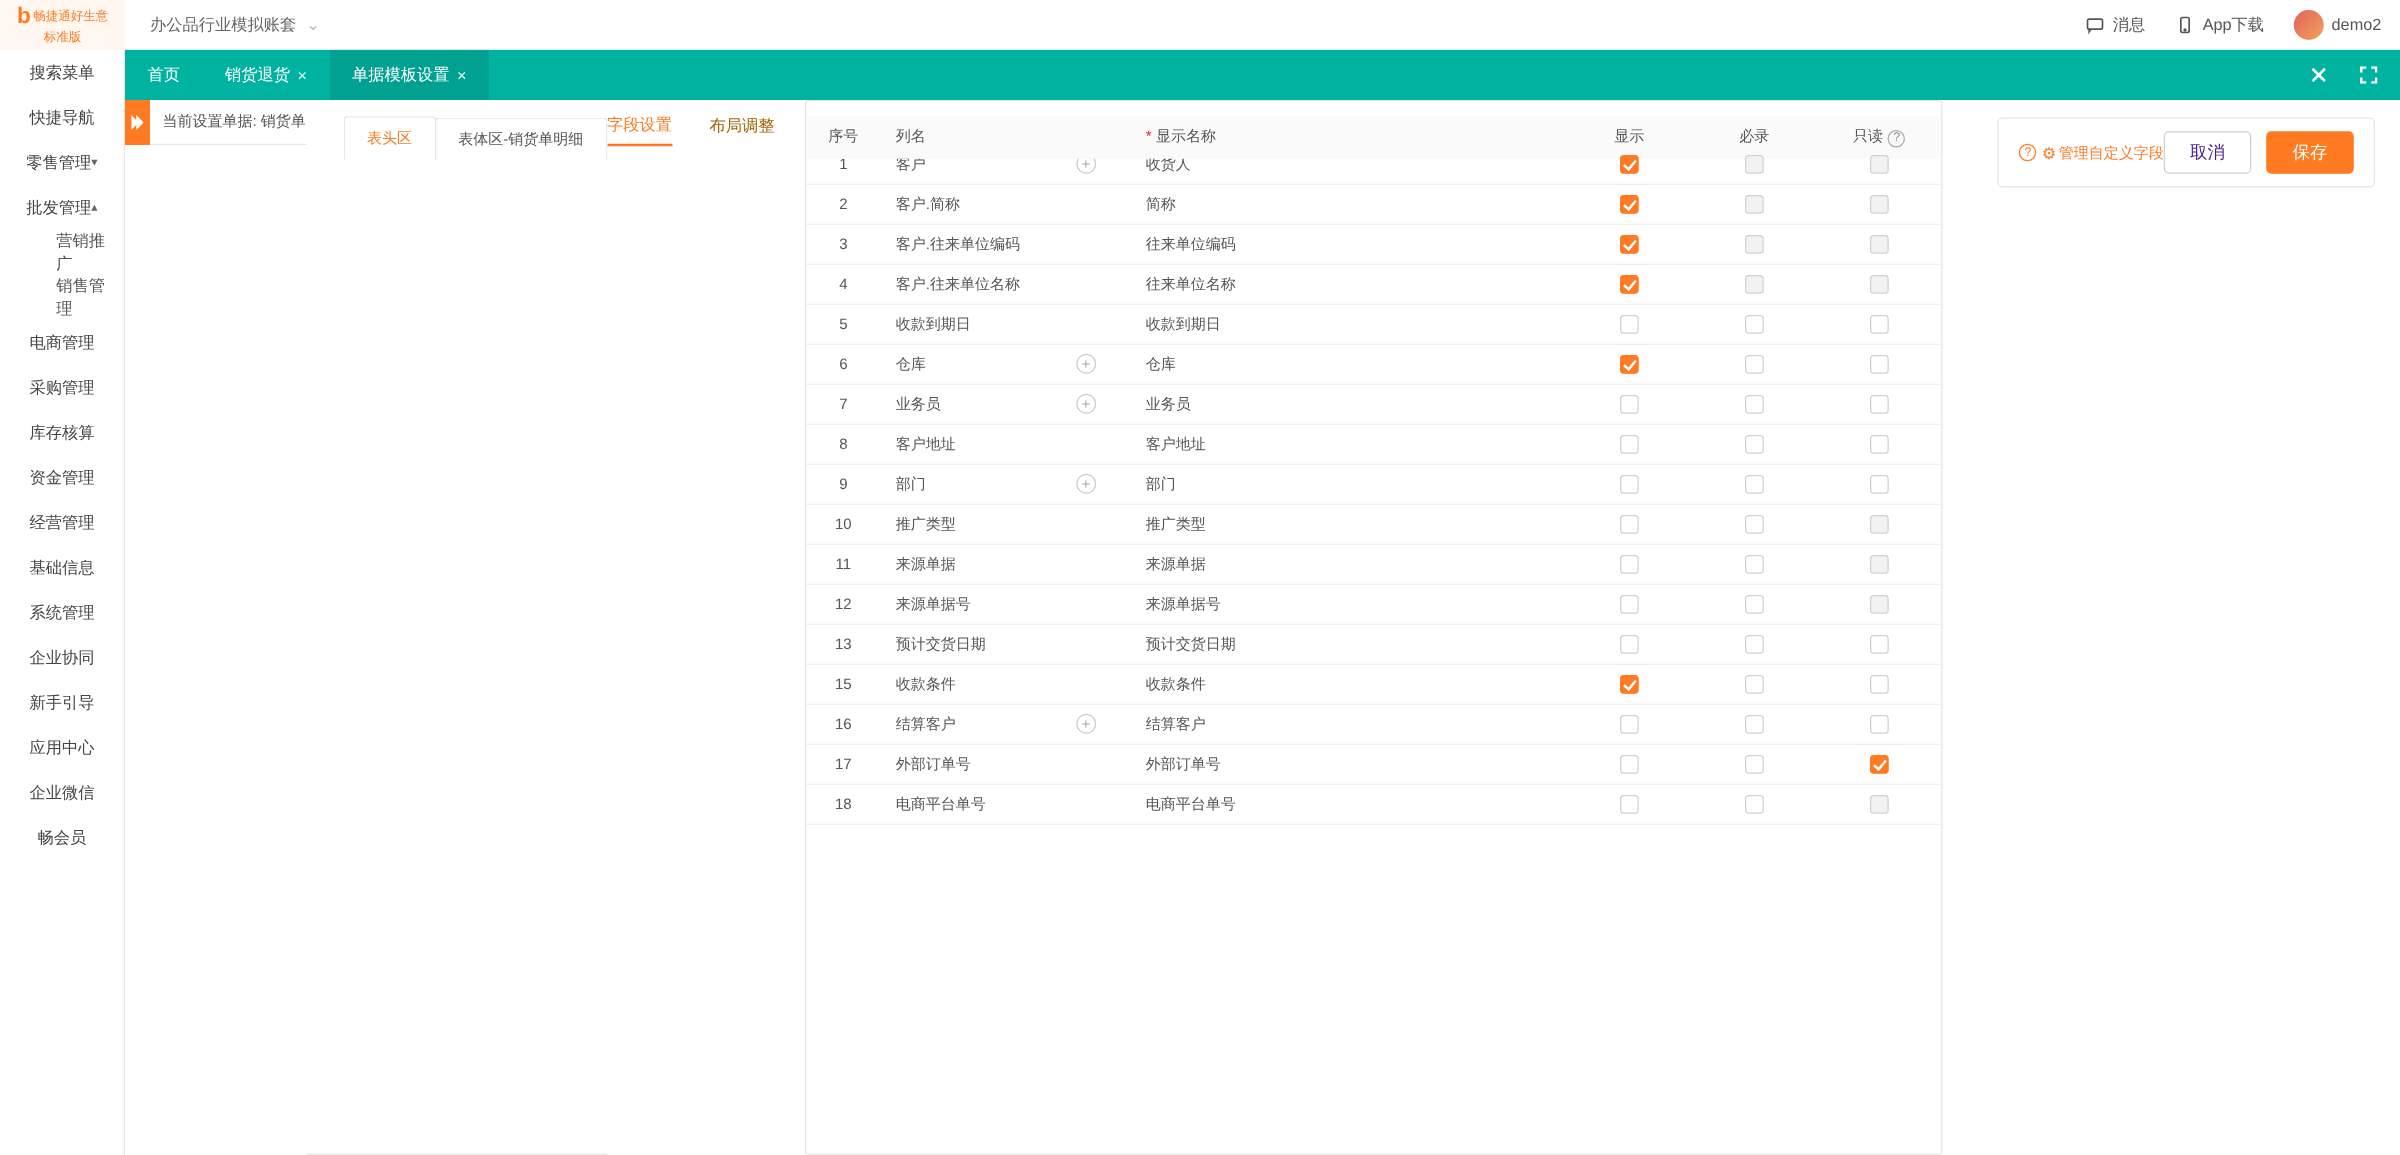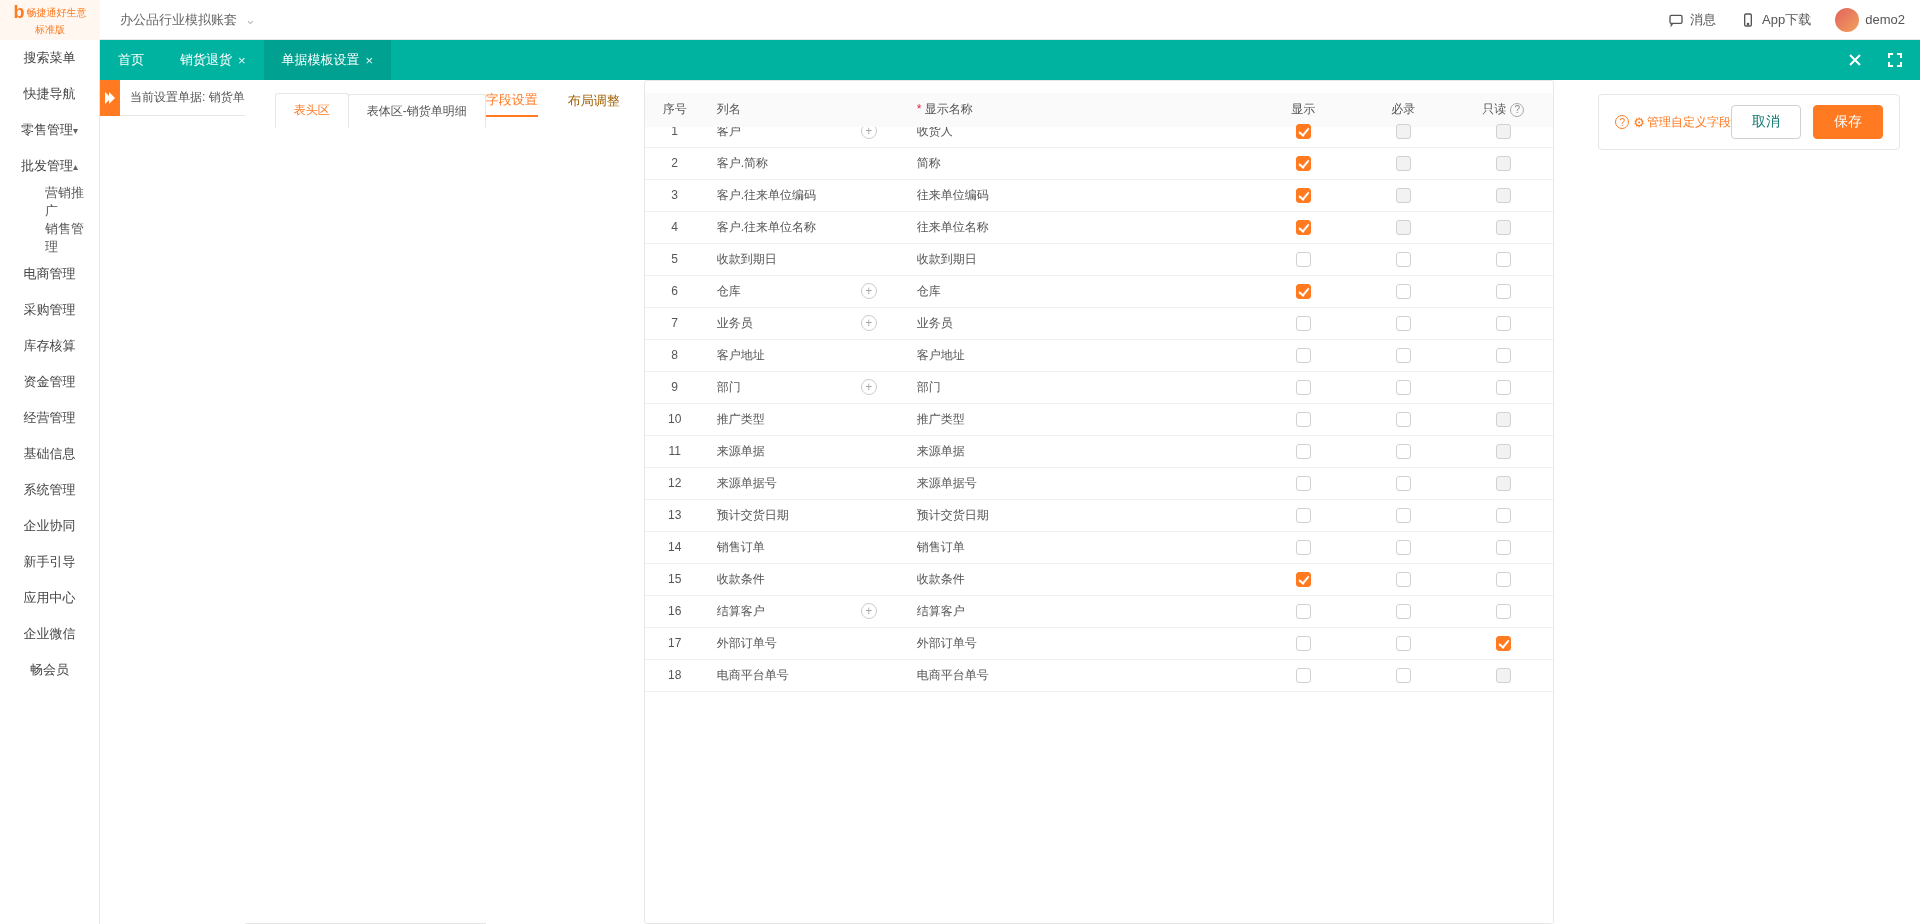--- a/index.html
+++ b/index.html
@@ -84,21 +84,21 @@
   .cb.on{background:var(--orange);border-color:var(--orange);}
   .cb.on::after{content:"";position:absolute;left:4px;top:1px;width:4px;height:8px;border:solid #fff;border-width:0 2px 2px 0;transform:rotate(40deg);}
   .cb.dis{background:#f2f2f2;}
 
   .help-ic{display:inline-block;width:14px;height:14px;border:1px solid #aaa;border-radius:50%;font-size:10px;color:#888;line-height:12px;text-align:center;margin-left:4px;}
 
   .footer{height:56px;border-top:1px solid var(--border);margin:14px 20px 10px 20px;display:flex;align-items:center;padding:0 16px;border:1px solid var(--border);border-radius:4px;}
   .footer .lnk{color:var(--orange);font-size:12px;display:flex;align-items:center;gap:6px;}
   .footer .spacer{flex:1;}
   .btn{height:34px;padding:0 20px;border-radius:4px;font-size:14px;display:inline-flex;align-items:center;justify-content:center;}
-  .btn-default{background:#fff;border:1px solid #d0d0d0;color:#0f766e;margin-right:12px;}
+  .btn-default{background:#fff;border:1px solid #d0d0d0;color:#4c1d95;margin-right:12px;}
   .btn-primary{background:var(--orange);color:#fff;border:1px solid var(--orange);}
   .gear{color:var(--orange);}
   .qmark{width:14px;height:14px;border:1px solid var(--orange);border-radius:50%;display:inline-flex;align-items:center;justify-content:center;font-size:10px;color:var(--orange);}
 </style>
 </head>
 <body>
 
 <div class="topbar">
   <div class="brand-box">
     <div class="brand-line1">
@@ -418,32 +418,20 @@
                     <div class="name-cell">
                       <span>预计交货日期</span>
                     </div>
                   </td>
                   <td>预计交货日期</td>
                   <td class="c col-ck"><span class="cb"></span></td>
                   <td class="c col-ck"><span class="cb"></span></td>
                   <td class="c col-ck"><span class="cb"></span></td>
                 </tr>
                 <tr>
-                  <td class="c col-idx">14</td>
-                  <td class="col-name">
-                    <div class="name-cell">
-                      <span>销售订单</span>
-                    </div>
-                  </td>
-                  <td>销售订单</td>
-                  <td class="c col-ck"><span class="cb"></span></td>
-                  <td class="c col-ck"><span class="cb"></span></td>
-                  <td class="c col-ck"><span class="cb"></span></td>
-                </tr>
-                <tr>
                   <td class="c col-idx">15</td>
                   <td class="col-name">
                     <div class="name-cell">
                       <span>收款条件</span>
                     </div>
                   </td>
                   <td>收款条件</td>
                   <td class="c col-ck"><span class="cb on"></span></td>
                   <td class="c col-ck"><span class="cb"></span></td>
                   <td class="c col-ck"><span class="cb"></span></td>

